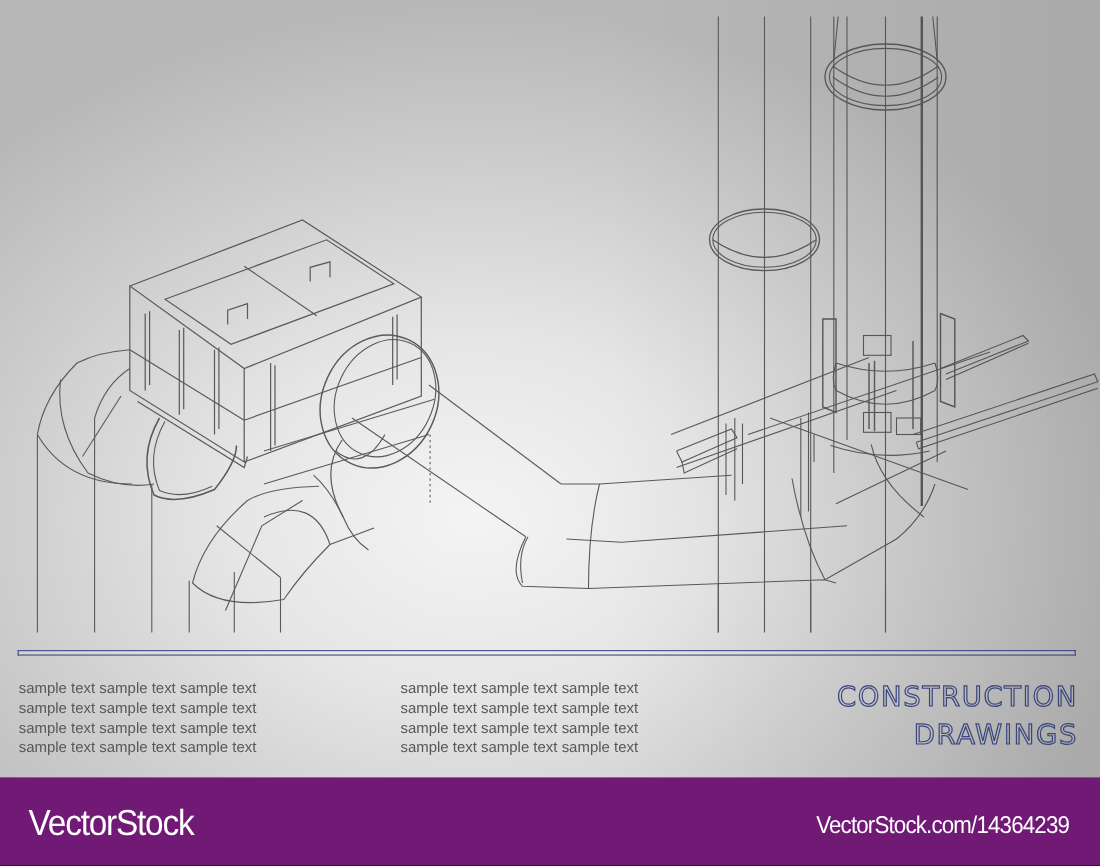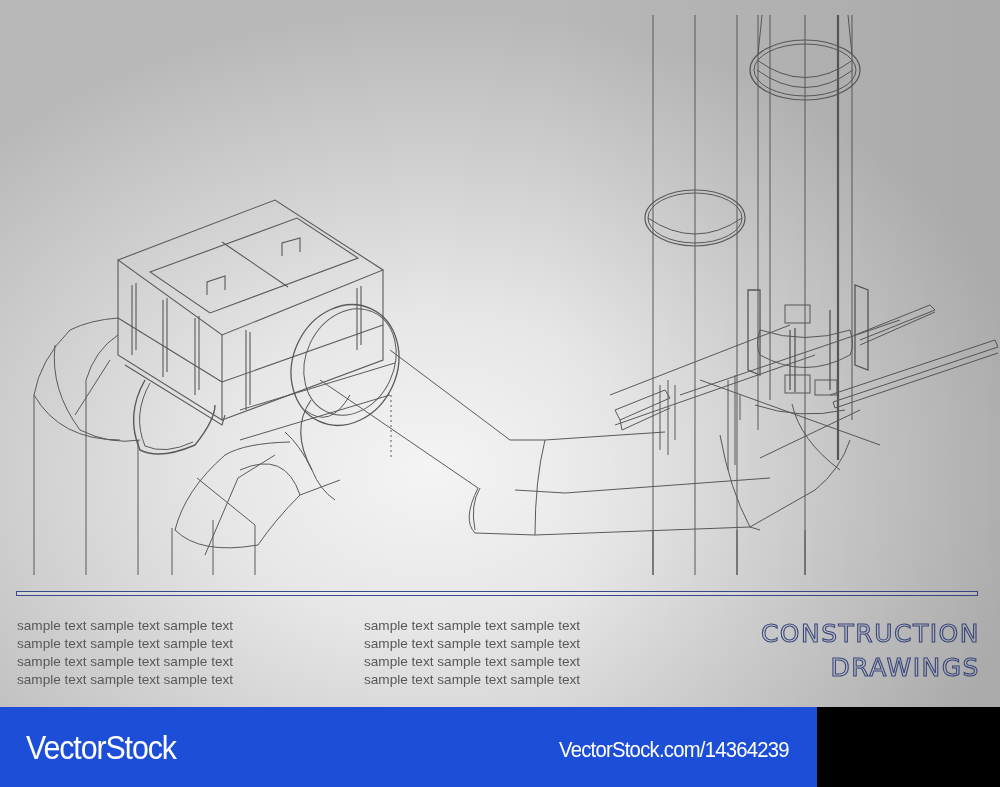--- a/index.html
+++ b/index.html
@@ -32,21 +32,21 @@
   .col-1 { left: 17px; }
   .col-2 { left: 364px; }
   .title {
     position: absolute; right: 20px; top: 617px; text-align: right;
     font-family: "DejaVu Sans", sans-serif; font-size: 25px; line-height: 34px;
     letter-spacing: 1.5px; color: transparent;
     -webkit-text-stroke: 1.1px #3d4b85;
   }
   .title .line { display: block; }
   .footer {
-    position: absolute; left: 0; top: 707px; width: 817px; height: 80px; background: #1d4ed8;
+    position: absolute; left: 0; top: 707px; width: 1000px; height: 80px; background: #701a75;
   }
   .brand {
     position: absolute; left: 26px; top: 22px; color: #fff; font-size: 33px; letter-spacing: -1.2px;
     font-family: "Liberation Sans", sans-serif; transform: scaleX(0.92); transform-origin: left;
   }
   .asset-id {
     position: absolute; right: 28px; top: 30px; color: #fff; font-size: 22px; letter-spacing: -0.8px;
     font-family: "Liberation Sans", sans-serif; transform: scaleX(0.92); transform-origin: right;
   }
 </style>

